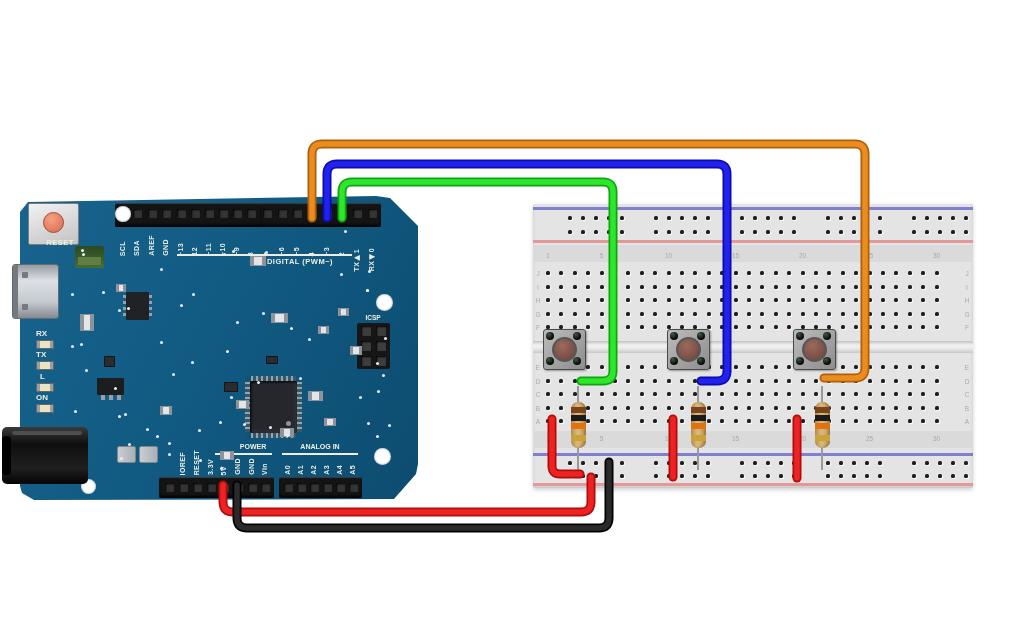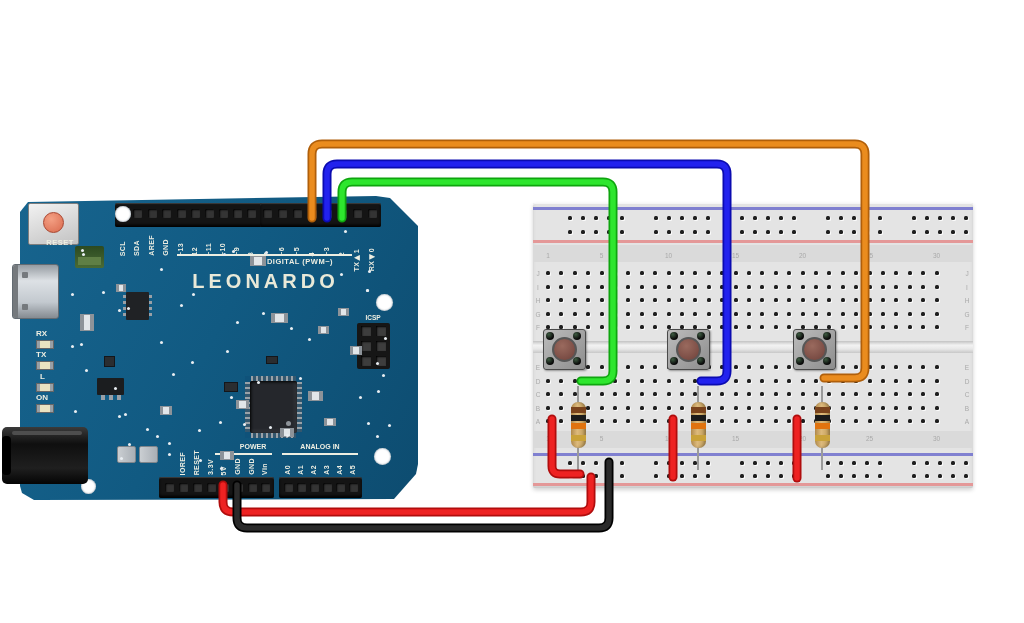--- a/index.html
+++ b/index.html
@@ -521,21 +521,20 @@
       <div class="bb-num" style="left: 202.6px; top: 235px;">15</div>
       <div class="bb-num" style="left: 269.6px; top: 52px;">20</div>
       <div class="bb-num" style="left: 269.6px; top: 235px;">20</div>
       <div class="bb-num" style="left: 336.6px; top: 52px;">25</div>
       <div class="bb-num" style="left: 336.6px; top: 235px;">25</div>
       <div class="bb-num" style="left: 403.6px; top: 52px;">30</div>
       <div class="bb-num" style="left: 403.6px; top: 235px;">30</div>
     </div>
 
   <div id="arduino">
-    <div id="leonardo-label">LEONARDO</div>
 
     <div class="pinhdr" id="hdr-top-left" style="left:95px;top:7px;width:150px;height:24px;">
         <div class="pincell" style="left: 3.5px; top: 6px;"></div>
         <div class="pincell" style="left: 17.5px; top: 6px;"></div>
         <div class="pincell" style="left: 32.5px; top: 6px;"></div>
         <div class="pincell" style="left: 46.5px; top: 6px;"></div>
         <div class="pincell" style="left: 61.5px; top: 6px;"></div>
         <div class="pincell" style="left: 75.5px; top: 6px;"></div>
         <div class="pincell" style="left: 89.5px; top: 6px;"></div>
         <div class="pincell" style="left: 103.5px; top: 6px;"></div>

